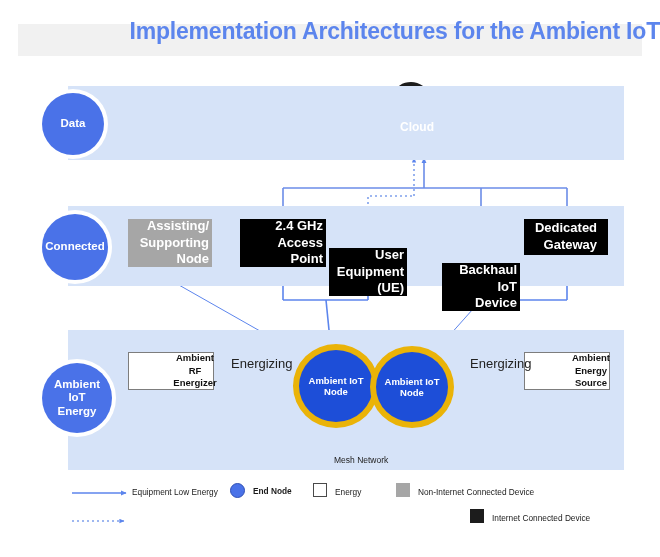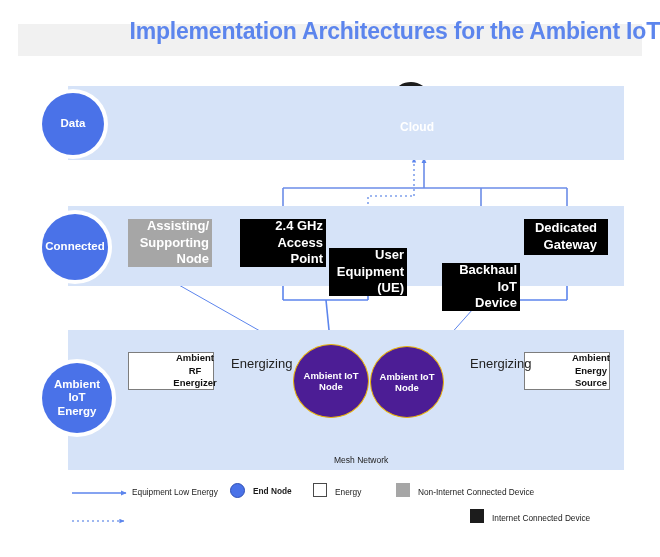--- a/index.html
+++ b/index.html
@@ -99,22 +99,22 @@
     color: #111111;
     line-height: 1.3;
     box-sizing: border-box;
     padding-left: 48px;
   }
   #box-rf-energizer { left: 128px; top: 352px; width: 86px; height: 38px; }
   #box-amb-source   { left: 524px; top: 352px; width: 86px; height: 38px; }
 
   
   .iot-node {
-    background: #4c1d95;
-    border: 1px solid #eab308;
+    background: #1d4ed8;
+    border: 6px solid #eab308;
     border-radius: 50%;
     color: #ffffff;
     font-size: 9.5px;
     font-weight: bold;
     display: flex;
     align-items: center;
     justify-content: center;
     text-align: center;
     line-height: 1.2;
   }

